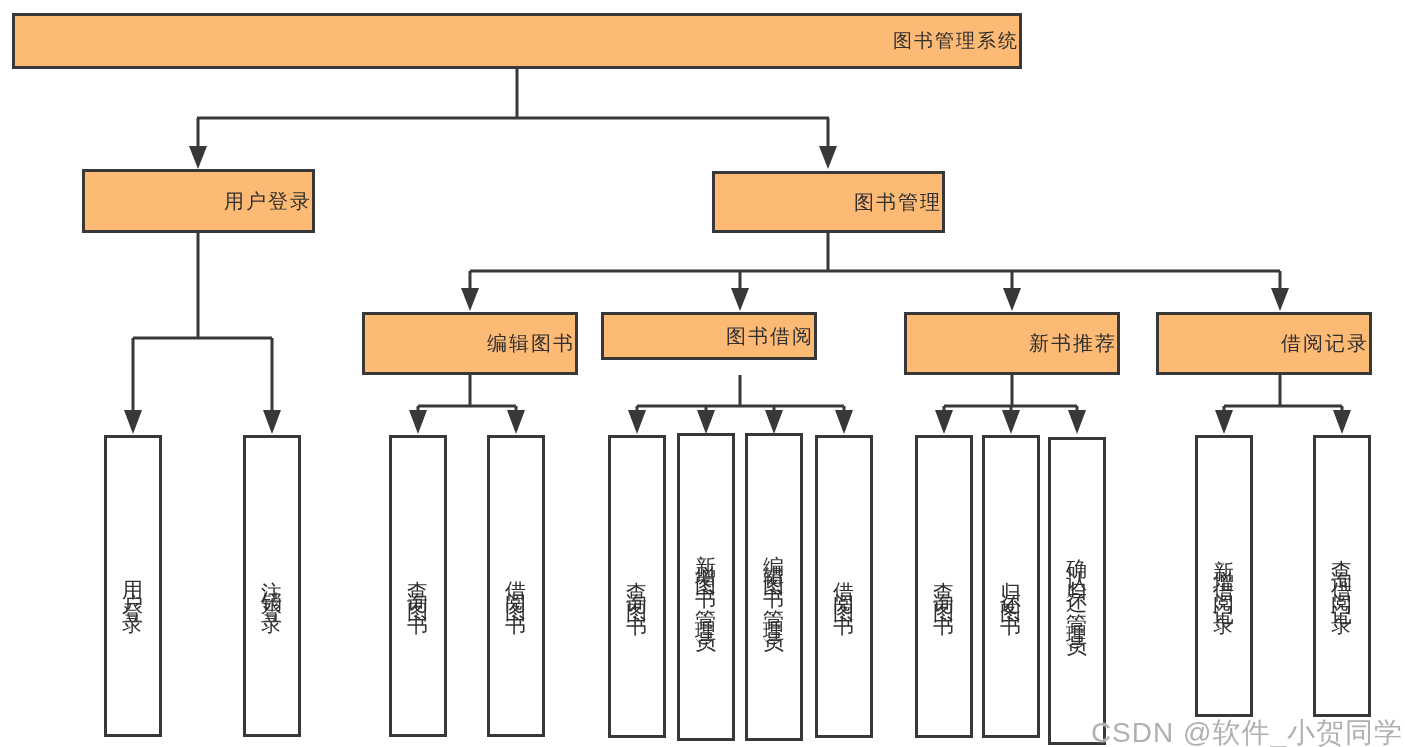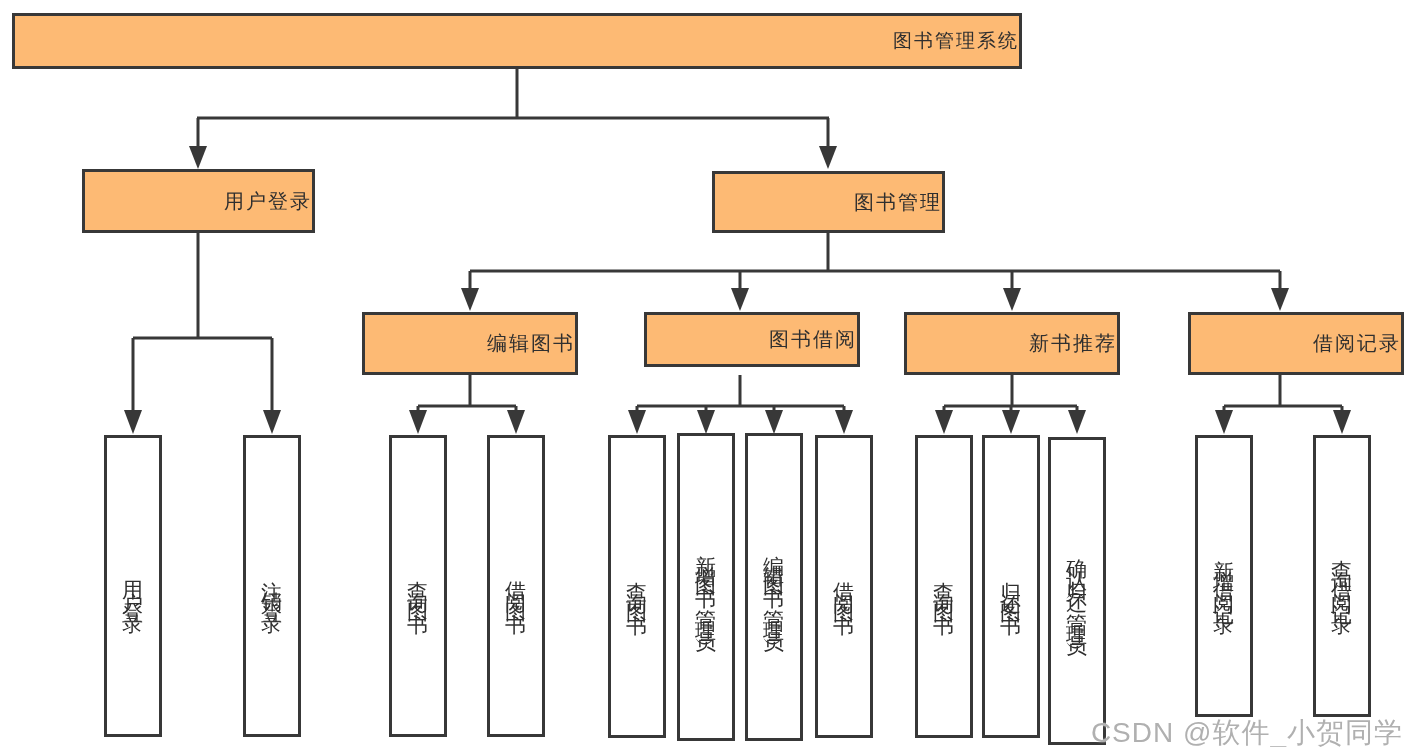--- a/index.html
+++ b/index.html
@@ -137,27 +137,27 @@
   <div class="hnode" style="left:82px; top:169px; width:233px; height:64px;">
     <span>用户登录</span>
   </div>
   <div class="hnode" style="left:712px; top:161px; width:233px; height:62px;margin-top:10px;">
     <span>图书管理</span>
   </div>
 
   <div class="hnode" style="left:362px; top:312px; width:216px; height:63px;">
     <span>编辑图书</span>
   </div>
-  <div class="hnode" style="left:644px; top:312px; width:216px; height:55px;">
+  <div class="hnode" style="left:601px; top:312px; width:216px; height:48px;">
     <span>图书借阅</span>
   </div>
   <div class="hnode" style="left:904px; top:312px; width:216px; height:63px;">
     <span>新书推荐</span>
   </div>
-  <div class="hnode" style="left:1188px; top:312px; width:216px; height:63px;">
+  <div class="hnode" style="left:1156px; top:312px; width:216px; height:63px;">
     <span>借阅记录</span>
   </div>
 
   <div class="vnode" style="left:104px; top:435px; height:302px;">
     <span class="vlabel">用户登录</span>
   </div>
   <div class="vnode" style="left:243px; top:435px; height:302px;">
     <span class="vlabel">注销登录</span>
   </div>
 

